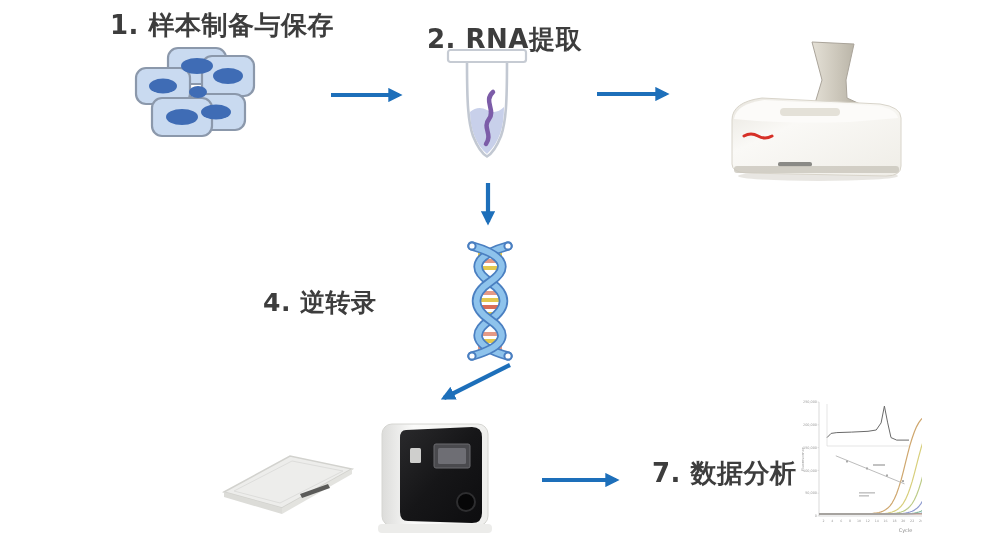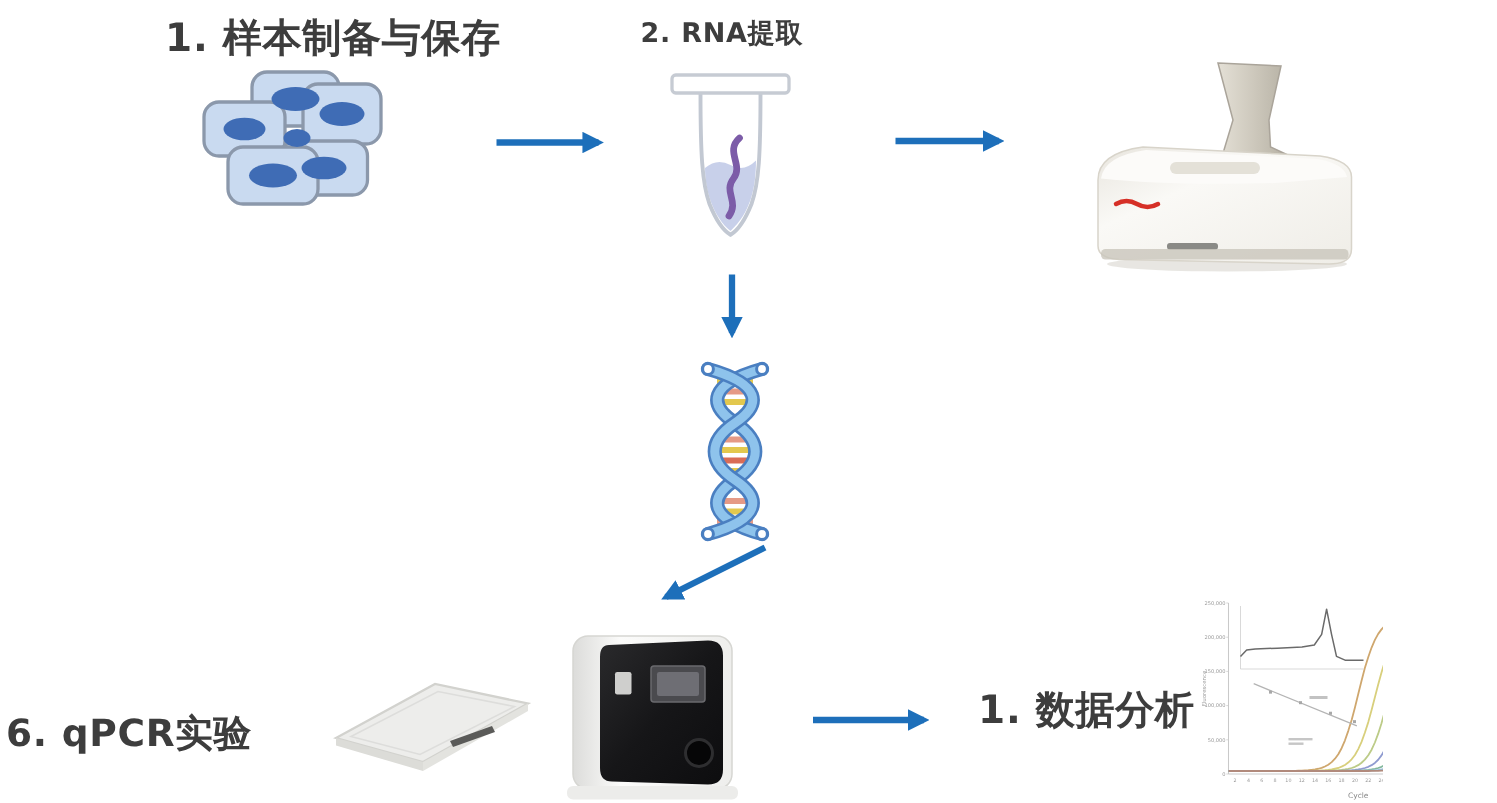--- a/index.html
+++ b/index.html
@@ -15,23 +15,23 @@
   .arrow-line{stroke:var(--arrow,#1d6fba);stroke-width:4.2;}
   .arrowhead{fill:var(--arrow,#1d6fba);}
   svg text{font-family:"DejaVu Sans","Liberation Sans",sans-serif;}
 </style>
 </head>
 <body>
 
 <div id="canvas">
 
   <div class="label" style="left:110px;top:8px;font-size:26px;">1. 样本制备与保存</div>
-  <div class="label" style="left:427px;top:10px;font-size:18px;">2. RNA提取</div>
-  <div class="label" style="left:4px;top:472px;">6. qPCR实验</div>
-  <div class="label" style="left:652px;top:456px;font-size:26px;">1. 数据分析</div>
+  <div class="label" style="left:427px;top:22px;font-size:26px;">2. RNA提取</div>
+  <div class="label" style="left:263px;top:286px;">4. 逆转录</div>
+  <div class="label" style="left:652px;top:456px;font-size:26px;">7. 数据分析</div>
 
   <svg class="illus" style="left:132px;top:42px;" width="125" height="98" viewBox="0 0 125 98">
     <g stroke="#8b98ab" stroke-width="2.2" fill="#c9daf0">
       <rect x="36" y="6" width="58" height="36" rx="10"></rect>
       <rect x="70" y="14" width="52" height="40" rx="10"></rect>
       <rect x="4" y="26" width="54" height="36" rx="10"></rect>
       <rect x="55" y="52" width="58" height="36" rx="10"></rect>
       <rect x="20" y="56" width="60" height="38" rx="10"></rect>
     </g>
     <g fill="#3f6cb5">

